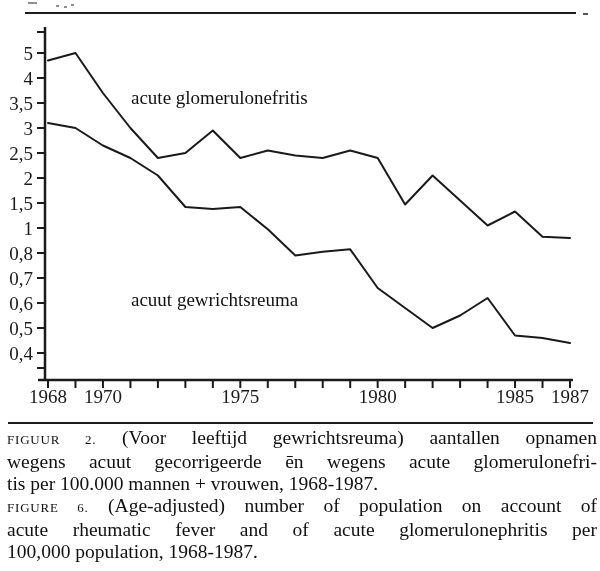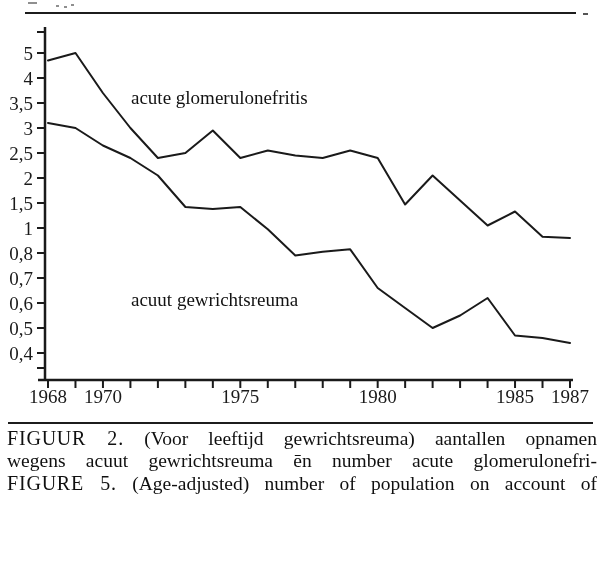--- a/index.html
+++ b/index.html
@@ -21,21 +21,21 @@
   #chart-svg{position:absolute;top:0;left:0;}
   #chart-svg text{font-family:"Liberation Serif", serif;}
   .series-label{font-size:19px;fill:#121212;}
   .caption-rule{position:absolute;top:422px;left:8px;width:585px;height:2px;background:#1c1c1c;}
   .captions{
     position:absolute;top:427px;left:7px;width:590px;
     font-size:19.5px;line-height:22px;color:#101010;
   }
   .cap-line{white-space:normal;}
   .jl{text-align:justify;text-align-last:justify;}
-  .figlabel{font-size:20px;letter-spacing:0.8px;}
+  .figlabel{font-size:13px;letter-spacing:0.8px;}
 </style>
 </head>
 <body>
 
 <div class="page">
 
   <div class="artifact a1"></div>
   <div class="artifact a2"></div>
   <div class="artifact a3"></div>
   <div class="artifact a4"></div>
@@ -102,17 +102,20 @@
       <text x="515.0409999999999" y="403" text-anchor="middle" font-size="19px" fill="#1a1a1a">1985</text>
       <text x="569.987" y="403" text-anchor="middle" font-size="19px" fill="#1a1a1a">1987</text>
       <polyline points="48.0,60.5 75.5,53.0 102.9,93.0 130.4,128.0 157.9,158.0 185.4,153.0 212.8,130.5 240.3,158.0 267.8,150.5 295.3,155.5 322.7,158.0 350.2,150.5 377.7,158.0 405.1,204.5 432.6,175.5 460.1,200.5 487.6,225.5 515.0,211.5 542.5,236.8 570.0,238.0" fill="none" stroke="#1a1a1a" stroke-width="2" stroke-linejoin="round" stroke-linecap="round"></polyline>
       <polyline points="48.0,123.0 75.5,128.0 102.9,145.5 130.4,158.0 157.9,175.5 185.4,207.0 212.8,209.0 240.3,207.0 267.8,229.3 295.3,255.5 322.7,251.8 350.2,249.3 377.7,288.0 405.1,308.0 432.6,328.0 460.1,315.5 487.6,298.0 515.0,335.5 542.5,338.0 570.0,343.0" fill="none" stroke="#1a1a1a" stroke-width="2" stroke-linejoin="round" stroke-linecap="round"></polyline>
     </svg>
 
   <div class="caption-rule"></div>
 
   <div class="captions">
     <div class="cap-line jl"><span class="figlabel">FIGUUR 2.</span> <span>(Voor leeftijd gewrichtsreuma) aantallen opnamen</span></div>
-    <div class="cap-line jl">wegens acuut gewrichtsreuma ēn number acute glomerulonefri-</div>
-    <div class="cap-line jl"><span class="figlabel">FIGURE 5.</span> <span>(Age-adjusted) number of population on account of</span></div>
+    <div class="cap-line jl">wegens acuut gecorrigeerde ēn wegens acute glomerulonefri-</div>
+    <div class="cap-line">tis per 100.000 mannen + vrouwen, 1968-1987.</div>
+    <div class="cap-line jl"><span class="figlabel">FIGURE 6.</span> <span>(Age-adjusted) number of population on account of</span></div>
+    <div class="cap-line jl">acute rheumatic fever and of acute glomerulonephritis per</div>
+    <div class="cap-line">100,000 population, 1968-1987.</div>
   </div>
 
 </div>
 
 </body></html>

